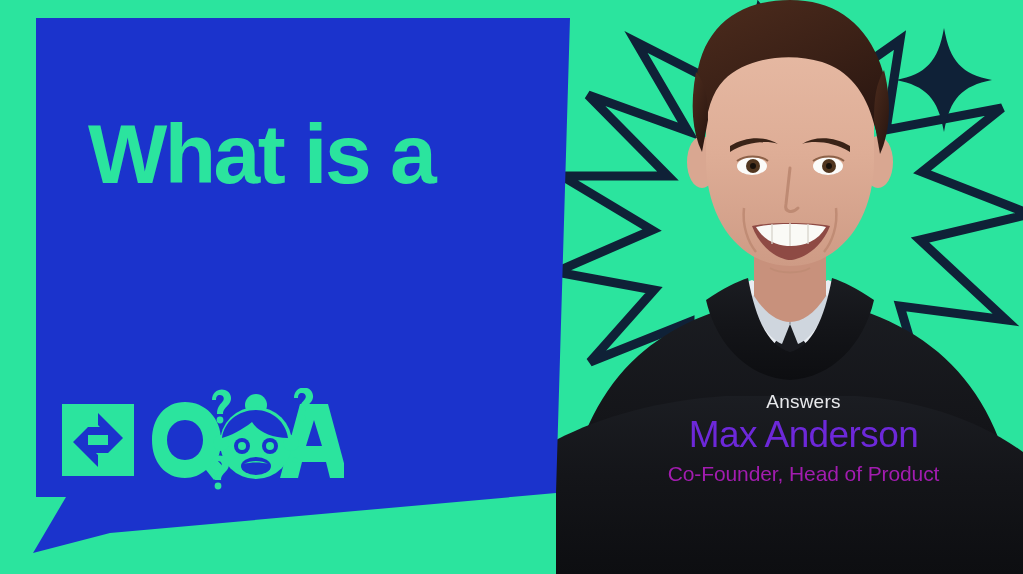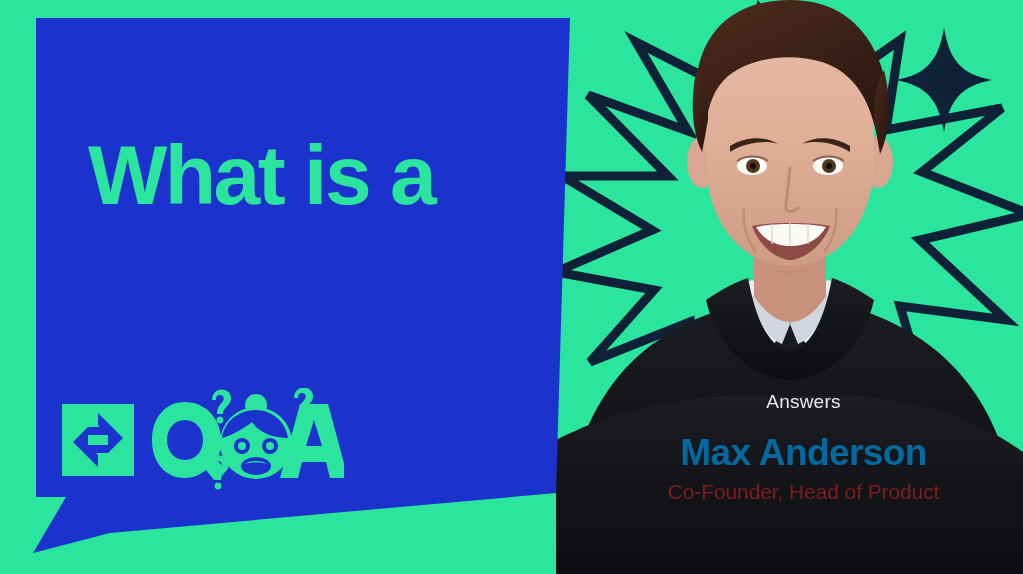--- a/index.html
+++ b/index.html
@@ -42,32 +42,32 @@
     z-index:4;
     text-align:center;
     padding-left:28px;
   }
   .caption-answers {
     color:#E8E9EC;
     font-size:19px;
     font-weight:400;
     letter-spacing:0.2px;
     line-height:1.1;
-    margin-bottom:21px;
+    margin-bottom:3px;
   }
   .caption-name {
-    color:#0369a1;
+    color:#6d28d9;
     font-size:37px;
-    font-weight:bold;
+    font-weight:normal;
     letter-spacing:-0.6px;
     line-height:1.05;
     margin-bottom:7px;
   }
   .caption-role {
-    color:#7f1d1d;
+    color:#a21caf;
     font-size:21px;
     font-weight:400;
     letter-spacing:-0.1px;
     line-height:1.1;
   }
 
   
   .bubble-layer {
     position:absolute; left:0; top:0;
     width:1023px; height:574px;
@@ -77,21 +77,21 @@
 
   .bubble-content {
     position:absolute;
     left:36px; top:18px;
     width:534px; height:535px;
     z-index:5;
   }
 
   .headline {
     position:absolute;
-    left:52px; top:116px;
+    left:52px; top:95px;
     width:460px;
     color:#2BE49E;
     font-size:84px;
     font-weight:bold;
     line-height:0.98;
     letter-spacing:-2.5px;
   }
   .headline .l2 { display:block; }
 
   

